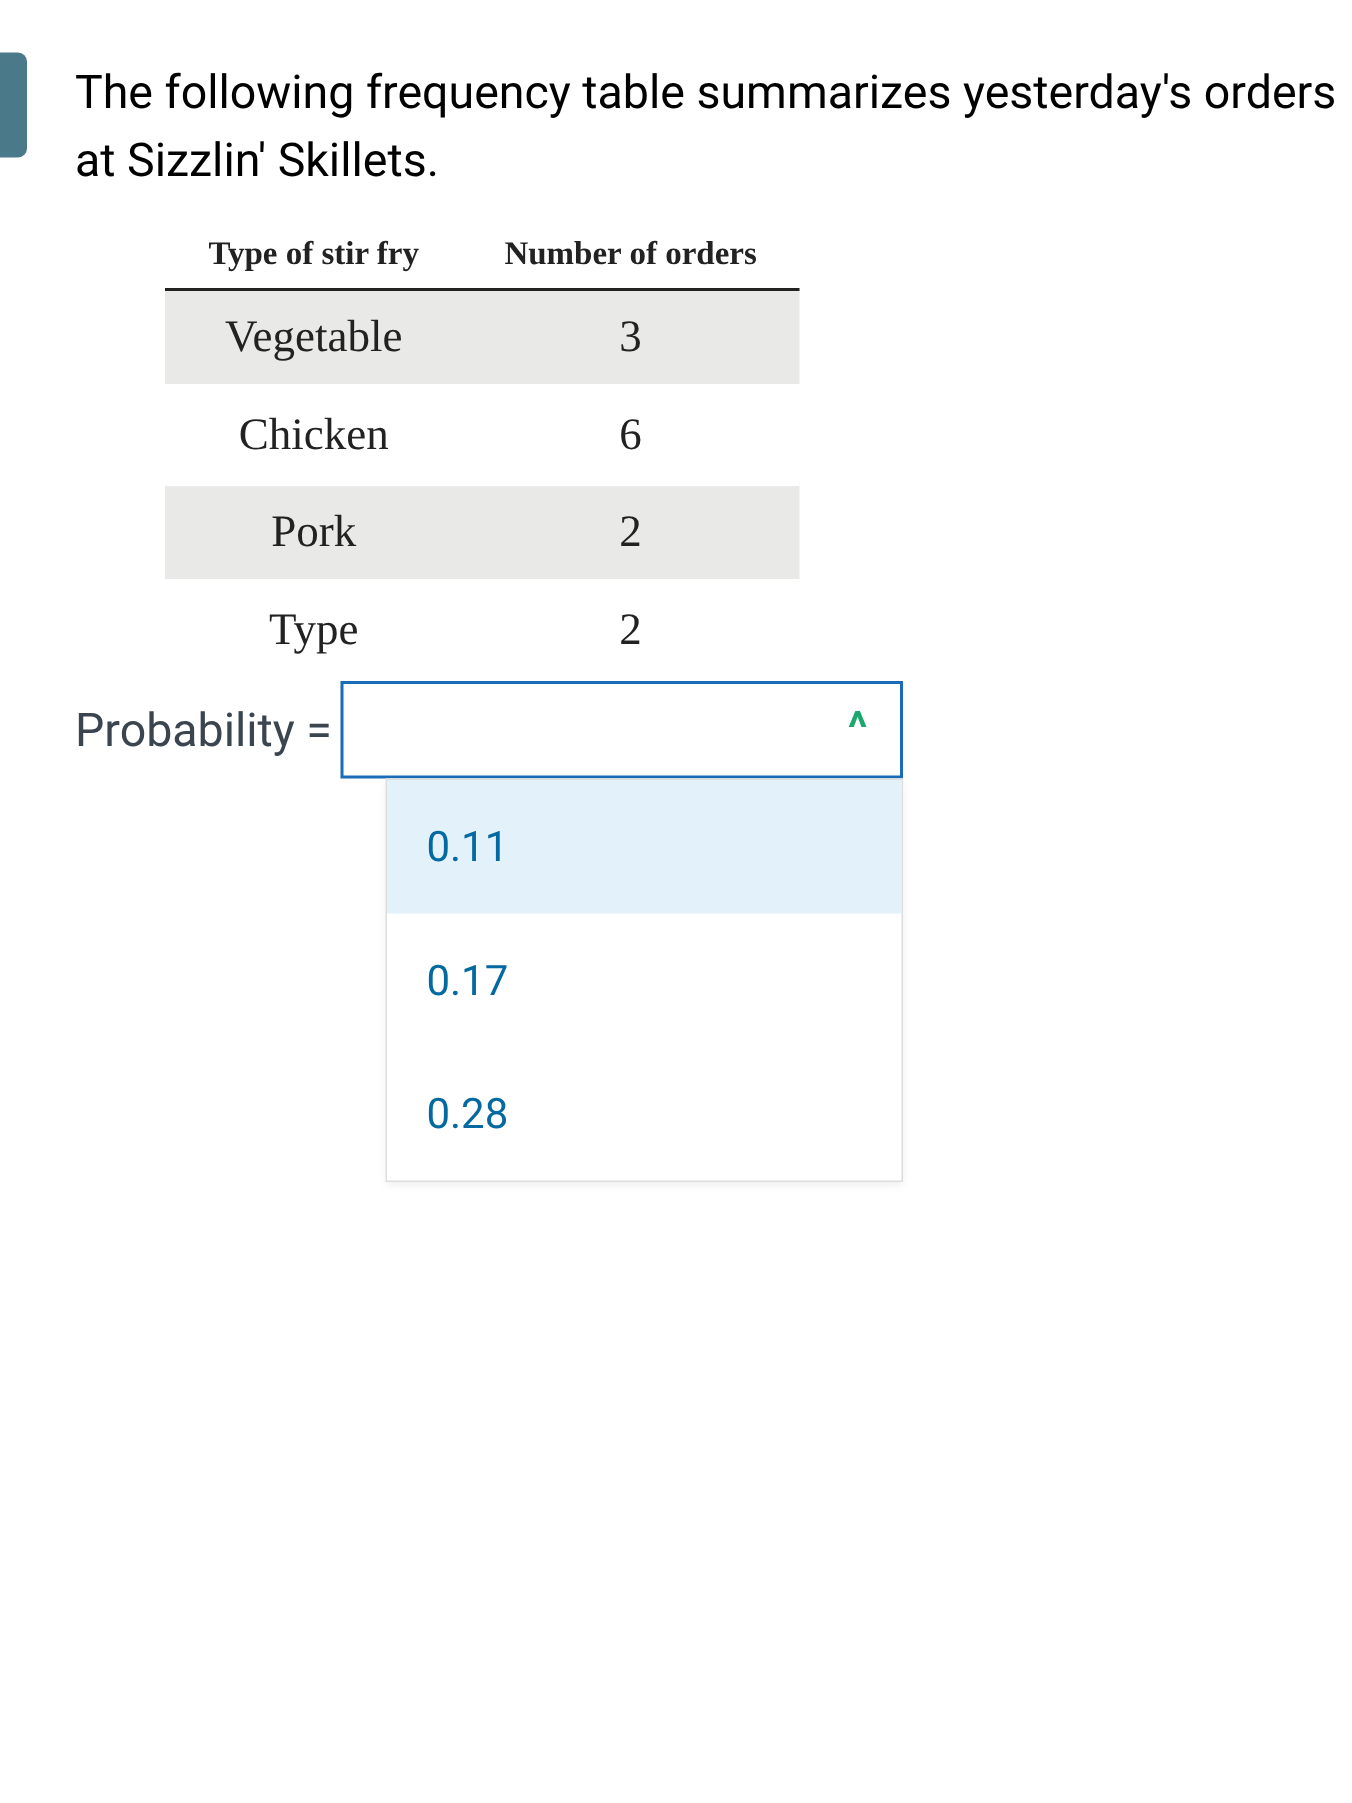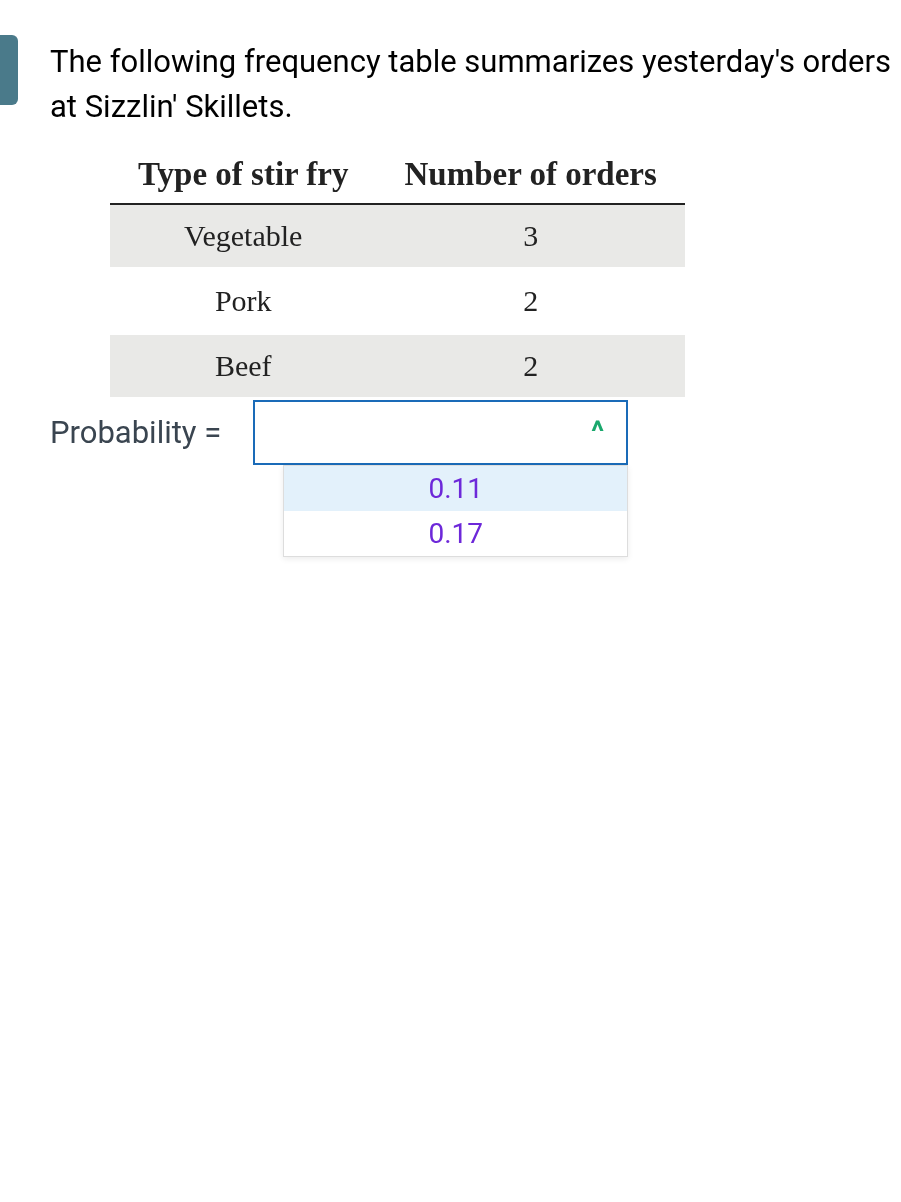--- a/index.html
+++ b/index.html
@@ -32,21 +32,21 @@
       line-height: 1.45;
       color: #000000;
       margin-bottom: 18px;
     }
     .freq-table {
       margin-left: 60px;
       border-collapse: collapse;
       font-family: 'Times New Roman', serif;
     }
     .freq-table th {
-      font-size: 33px;
+      font-size: 22px;
       font-weight: bold;
       color: #222;
       padding: 8px 28px 10px 28px;
       border-bottom: 2px solid #222;
       background: #fff;
       text-align: center;
     }
     .freq-table td {
       font-size: 30px;
       color: #222;
@@ -65,21 +65,20 @@
       font-size: 31px;
       line-height: 1.45;
       color: #3a4550;
       margin-top: 28px;
       margin-bottom: 50px;
     }
     .answer-row {
       display: flex;
       align-items: center;
       margin-left: 0;
-      gap: 26px;
     }
     .prob-label {
       font-size: 31px;
       color: #3a4550;
       margin-right: 6px;
     }
     .dropdown-wrap {
       position: relative;
     }
     .dropdown-box {
@@ -103,25 +102,25 @@
     .dropdown-list {
       position: absolute;
       top: 65px;
       left: 30px;
       width: 345px;
       background: #fff;
       border: 1px solid #ddd;
       box-shadow: 0 2px 6px rgba(0,0,0,0.08);
     }
     .dropdown-option {
-      padding: 6px 26px;
+      padding: 28px 26px;
       font-size: 28px;
-      color: #6d28d9;
+      color: #0369a1;
       cursor: pointer;
-      text-align: center;
+      text-align: left;
     }
     .dropdown-option.highlighted {
       background: #e3f1fb;
     }
   </style>
 </head>
 <body>
 
 <div class="left-tab"></div>
 
@@ -135,38 +134,43 @@
         <th>Type of stir fry</th>
         <th>Number of orders</th>
       </tr>
     </thead>
     <tbody>
       <tr>
         <td>Vegetable</td>
         <td>3</td>
       </tr>
       <tr>
+        <td>Chicken</td>
+        <td>6</td>
+      </tr>
+      <tr>
         <td>Pork</td>
         <td>2</td>
       </tr>
       <tr>
-        <td>Beef</td>
+        <td>Type</td>
         <td>2</td>
       </tr>
     </tbody>
   </table>
 
 
   <div class="answer-row">
     <span class="prob-label">Probability =</span>
     <div class="dropdown-wrap">
       <div class="dropdown-box">
         <span></span>
         <span class="caret">^</span>
       </div>
       <div class="dropdown-list">
         <div class="dropdown-option highlighted">0.11</div>
         <div class="dropdown-option">0.17</div>
+        <div class="dropdown-option">0.28</div>
       </div>
     </div>
   </div>
 
 </div>
 
 </body></html>

